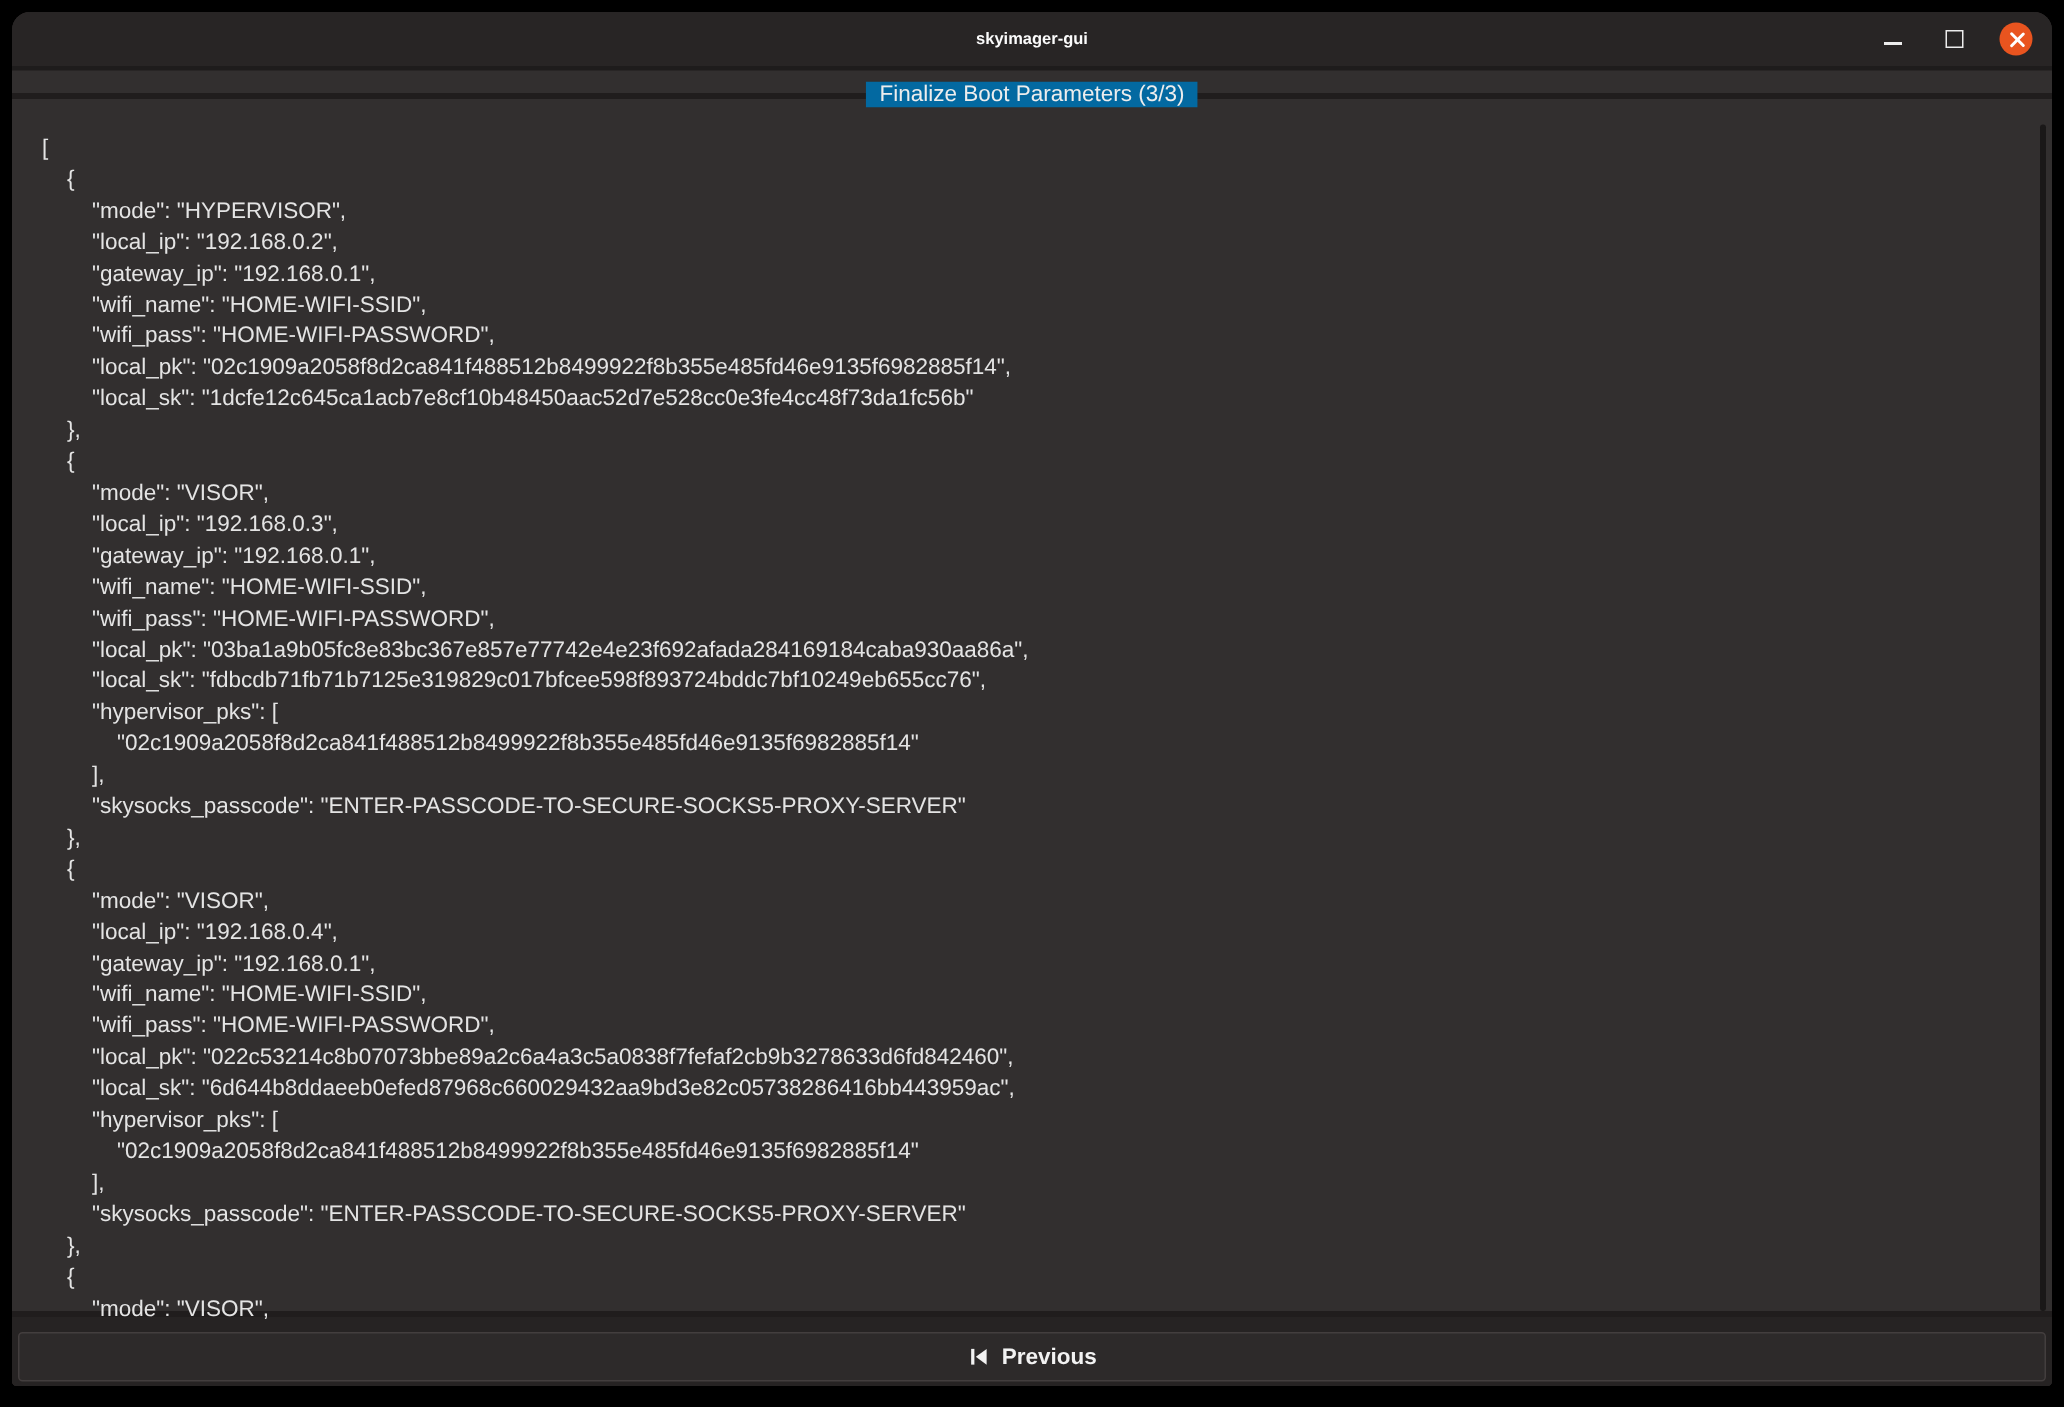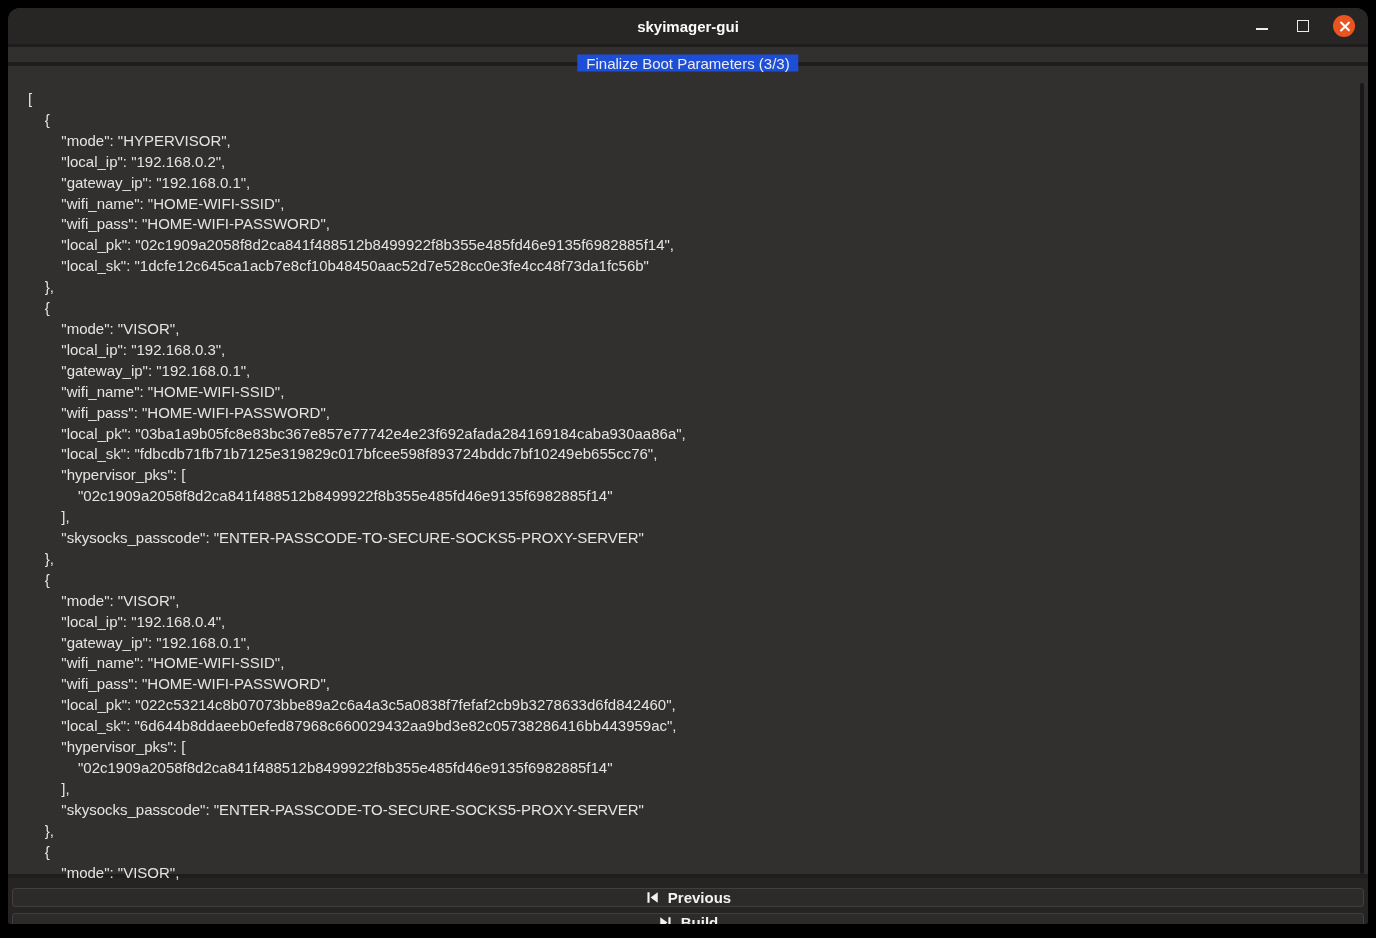--- a/index.html
+++ b/index.html
@@ -10,39 +10,39 @@
   }
   .window{
     position:absolute;left:8px;top:8px;width:1360px;height:916px;
     background:#322f2f;border-radius:12px 12px 3px 3px;overflow:hidden;
   }
   
   .titlebar{
     position:absolute;left:0;top:0;right:0;height:36px;background:#282525;
     display:flex;align-items:center;justify-content:center;
   }
-  .title{font-size:15px;font-weight:bold;color:#fbfbfb;}
+  .title{font-size:11px;font-weight:bold;color:#fbfbfb;}
   .controls{position:absolute;right:13px;top:0;height:100%;display:flex;align-items:center;gap:19px;}
   .ctrl{display:flex;align-items:center;justify-content:center;width:22px;height:22px;cursor:default;}
   .ico-min{width:12px;height:2px;background:#ececec;margin-top:6px;}
   .ico-max{width:10px;height:10px;border:1.5px solid #ececec;background:transparent;}
   .ctrl-close{border-radius:50%;background:#e9541f;}
   .ico-close{position:relative;width:11px;height:11px;}
   .ico-close::before,.ico-close::after{
     content:"";position:absolute;left:5px;top:-1px;width:1.8px;height:13px;background:#fff;border-radius:1px;
   }
   .ico-close::before{transform:rotate(45deg);}
   .ico-close::after{transform:rotate(-45deg);}
   .sep-top{position:absolute;left:0;right:0;top:36px;height:3px;background:#1e1c1c;}
   
   .step-header{position:absolute;left:0;right:0;top:39px;height:32px;}
   .step-header .line{position:absolute;left:0;right:0;top:15px;height:4px;background:#201d1d;}
   .step-header .label{
     position:absolute;left:50%;top:16px;transform:translate(-50%,-50%);
-    background:#1d4ed8;padding:0 9px;font-size:15px;color:#ededed;white-space:nowrap;
+    background:#0369a1;padding:0 9px;font-size:15px;color:#ededed;white-space:nowrap;
   }
   
   .editor{
     position:absolute;left:20px;right:12px;top:81px;bottom:38px;
     overflow:hidden;z-index:2;
   }
   .editor pre{
     margin:0;font-family:"Liberation Sans","DejaVu Sans",sans-serif;
     font-size:15px;line-height:20.9px;color:#e4e4e4;white-space:pre;
   }
@@ -135,24 +135,17 @@
 
       <button class="btn">
         <svg width="15" height="15" viewBox="0 0 16 16">
           <rect x="2.6" y="2.4" width="2.3" height="11.2" fill="#f2f2f2"></rect>
           <path d="M13.6 2.4 L5.9 8 L13.6 13.6 Z" fill="#f2f2f2"></path>
         </svg>
         <span>Previous</span>
       </button>
 
 
-      <button class="btn">
-        <svg width="15" height="15" viewBox="0 0 16 16">
-          <path d="M2.4 2.4 L10.1 8 L2.4 13.6 Z" fill="#f2f2f2"></path>
-          <rect x="11.1" y="2.4" width="2.3" height="11.2" fill="#f2f2f2"></rect>
-        </svg>
-        <span>Build</span>
-      </button>
 
     </div>
   </div>
 
 </div>
 
 </body></html>

